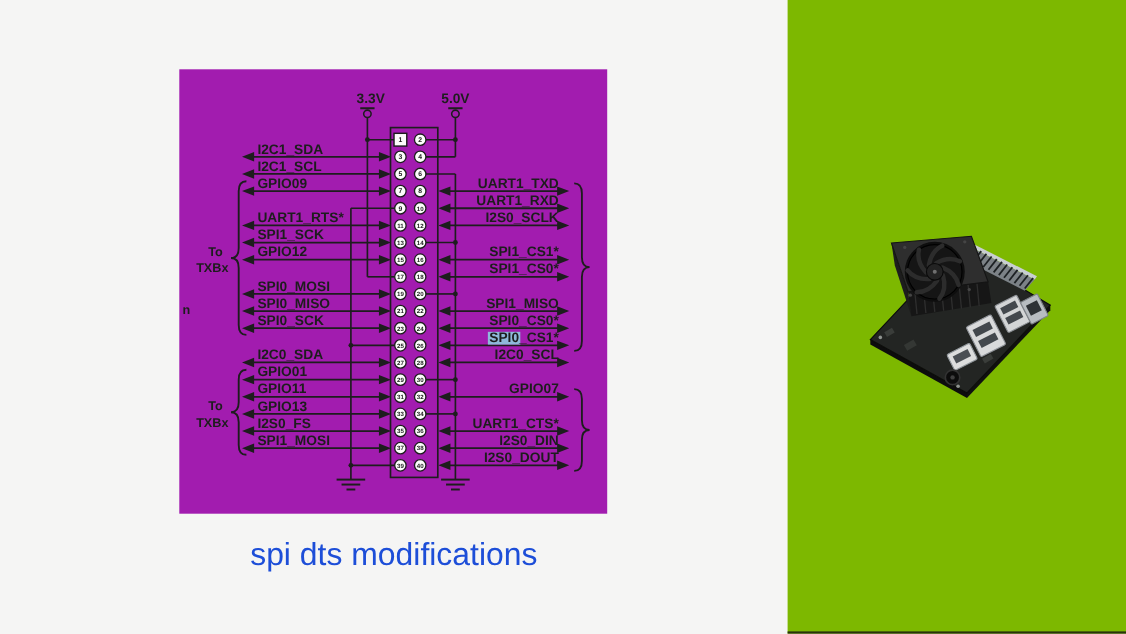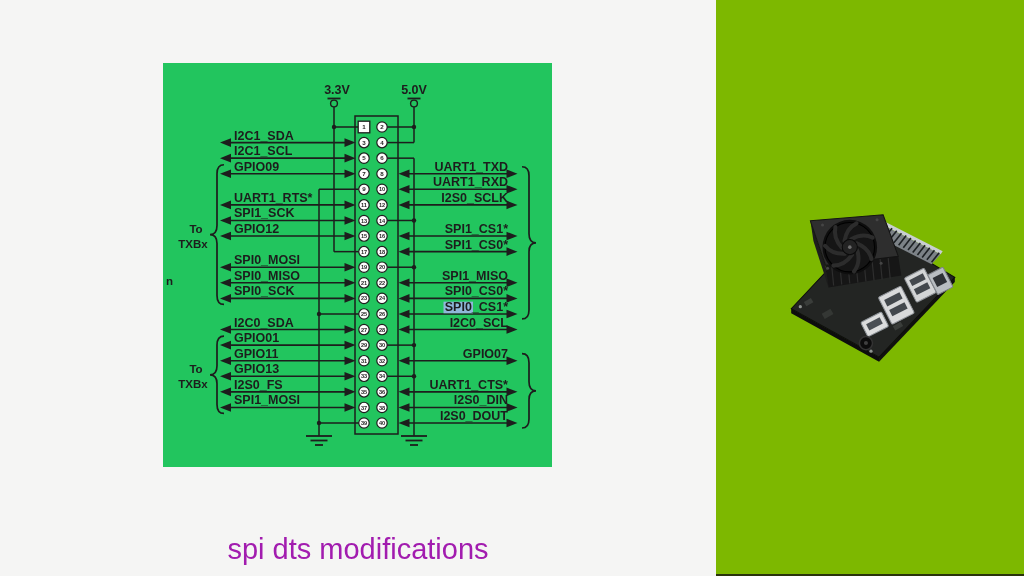--- a/index.html
+++ b/index.html
@@ -23,21 +23,21 @@
     background:#7db800;
   }
   .board-svg{position:absolute;left:54px;top:206px;width:202px;height:158px;display:block}
   .panel-bottom-edge{position:absolute;left:0;bottom:0;width:100%;height:2px;background:#29330b}
 </style>
 </head>
 <body style="background: rgb(245, 245, 244);">
 
 <div class="slide">
 
-  <div class="diagram-image" style="background: #22c55e;">
+  <div class="diagram-image" style="background: #a21caf;">
     <svg id="pinout-svg" viewBox="0 0 389 404">
         <text x="174" y="31" font-size="12.5" text-anchor="middle" fill="#1d1d1d" font-weight="bold" font-family="&quot;Liberation Sans&quot;, sans-serif">3.3V</text>
         <line x1="164.5" y1="35.5" x2="177.5" y2="35.5" stroke="#1d1d1d" stroke-width="1.8"></line>
         <circle cx="171" cy="40.5" r="3.4" fill="none" stroke="#1d1d1d" stroke-width="1.4"></circle>
         <line x1="171" y1="43.9" x2="171" y2="188.64" stroke="#1d1d1d" stroke-width="1.5"></line>
         <line x1="171" y1="64" x2="195.4" y2="64" stroke="#1d1d1d" stroke-width="1.5"></line>
         <line x1="171" y1="188.64" x2="196" y2="188.64" stroke="#1d1d1d" stroke-width="1.5"></line>
         <circle cx="171" cy="64" r="2.2" fill="#1d1d1d"></circle>
         <text x="251" y="31" font-size="12.5" text-anchor="middle" fill="#1d1d1d" font-weight="bold" font-family="&quot;Liberation Sans&quot;, sans-serif">5.0V</text>
         <line x1="244.5" y1="35.5" x2="257.5" y2="35.5" stroke="#1d1d1d" stroke-width="1.8"></line>
@@ -267,21 +267,21 @@
         <circle cx="219" cy="344.44" r="5.2" fill="#fdfdfc" stroke="#1d1d1d" stroke-width="1.2"></circle>
         <text x="219" y="346.54" font-size="5.6" text-anchor="middle" fill="#1d1d1d" font-weight="bold" font-family="&quot;Liberation Sans&quot;, sans-serif">38</text>
         <circle cx="201" cy="360.02" r="5.2" fill="#fdfdfc" stroke="#1d1d1d" stroke-width="1.2"></circle>
         <text x="201" y="362.12" font-size="5.6" text-anchor="middle" fill="#1d1d1d" font-weight="bold" font-family="&quot;Liberation Sans&quot;, sans-serif">39</text>
         <circle cx="219" cy="360.02" r="5.2" fill="#fdfdfc" stroke="#1d1d1d" stroke-width="1.2"></circle>
         <text x="219" y="362.12" font-size="5.6" text-anchor="middle" fill="#1d1d1d" font-weight="bold" font-family="&quot;Liberation Sans&quot;, sans-serif">40</text>
         <text x="3" y="222" font-size="11.5" text-anchor="start" fill="#1d1d1d" font-weight="bold" font-family="&quot;Liberation Sans&quot;, sans-serif">n</text>
       </svg>
   </div>
 
-  <div class="slide-title" style="color: #a21caf; margin-top: 44px;">spi dts modifications</div>
+  <div class="slide-title" style="color: #1d4ed8;">spi dts modifications</div>
 
   <div class="green-panel" style="background: rgb(125, 184, 0);">
     <svg class="board-svg" viewBox="0 0 200 155">
 
       <polygon points="21,101 108,149 108,153.5 21,105.5" fill="#0d0d0d"></polygon>
       <polygon points="108,149 183,70 183,74.5 108,153.5" fill="#101010"></polygon>
 
       <polygon points="21,101 98,19 183,70 108,149" fill="#232523" stroke="#0b0b0b" stroke-width="1"></polygon>
 
       <rect x="34" y="92" width="8" height="5" fill="#3a3d3a" transform="rotate(-30 38 94)"></rect>

